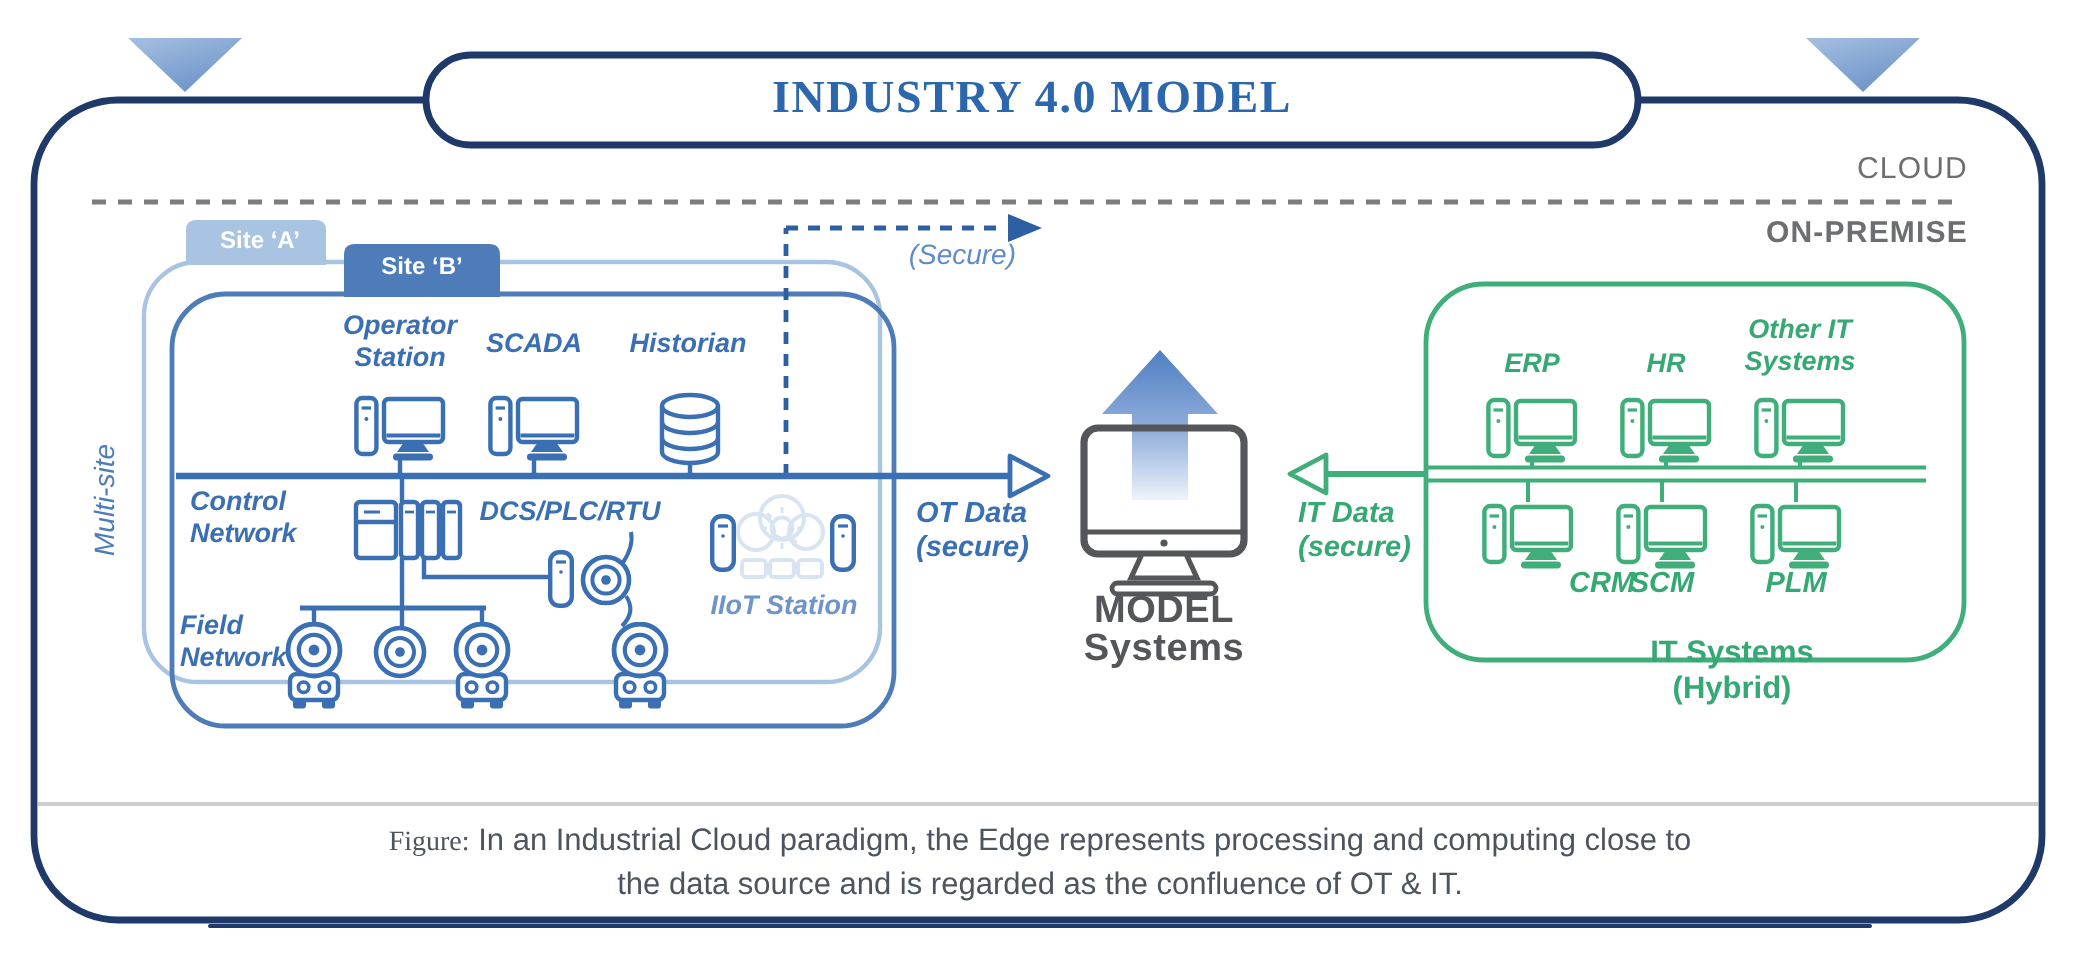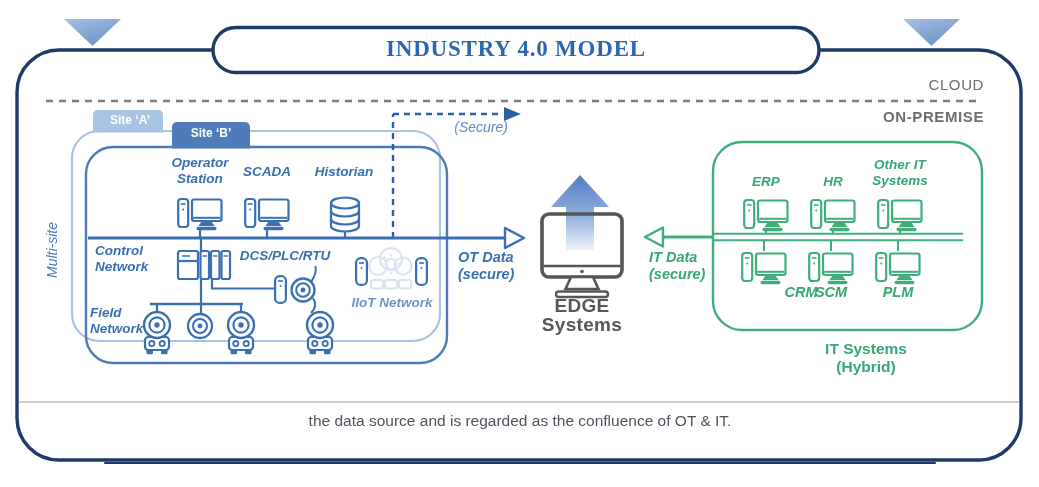--- a/index.html
+++ b/index.html
@@ -220,50 +220,51 @@
 
 <div class="lbl i sb node blue" style="left:95px;top:243px;">
       <span style="display:block">Control</span>
       <span style="display:block">Network</span>
     </div>
 <div class="lbl c i sb node blue" style="left:285px;top:248px;">DCS/PLC/RTU</div>
 <div class="lbl i sb node blue" style="left:90px;top:305px;">
       <span style="display:block">Field</span>
       <span style="display:block">Network</span>
     </div>
-<div class="lbl c i sb node" style="left:392px;top:295px;color:#6f94c8;">IIoT Network</div>
+<div class="lbl c i sb node" style="left:392px;top:295px;color:#6f94c8;">IIoT Station</div>
 
 
 <div class="lbl i b flow blue" style="left:458px;top:249px;">
       <span style="display:block">OT Data</span>
       <span style="display:block">(secure)</span>
     </div>
 
 <div class="lbl c b edge-t" style="left:582px;top:296px;">
-      <span style="display:block">EDGE</span>
+      <span style="display:block">MODEL</span>
       <span style="display:block">Systems</span>
     </div>
 
 <div class="lbl i b flow green" style="left:649px;top:249px;">
       <span style="display:block">IT Data</span>
       <span style="display:block">(secure)</span>
     </div>
 
 <div class="lbl c i sb node green" style="left:766px;top:174px;">ERP</div>
 <div class="lbl c i sb node green" style="left:833px;top:174px;">HR</div>
 <div class="lbl c i sb node green" style="left:900px;top:157px;">
       <span style="display:block">Other IT</span>
       <span style="display:block">Systems</span>
     </div>
 <div class="lbl c i sb node green" style="left:764px;top:284px;font-size:14.5px;margin-left:37px;">CRM</div>
 <div class="lbl c i sb node green" style="left:831px;top:284px;font-size:14.5px;">SCM</div>
 <div class="lbl c i sb node green" style="left:898px;top:284px;font-size:14.5px;">PLM</div>
 
-<div class="lbl c b big-it green" style="left:866px;top:340px;">
+<div class="lbl c b big-it green" style="left:866px;top:318px;">
       <span style="display:block">IT Systems</span>
       <span style="display:block">(Hybrid)</span>
     </div>
 
 <div class="lbl c caption" style="left:520px;top:410px;text-align:center;">
+  <span style="display:block"><span class="serif-prefix">Figure:</span> <span>In an Industrial Cloud paradigm, the Edge represents processing and computing close to</span></span>
   <span style="display:block">the data source and is regarded as the confluence of OT &amp; IT.</span>
 </div>
 
 </div>
 
 </body></html>

